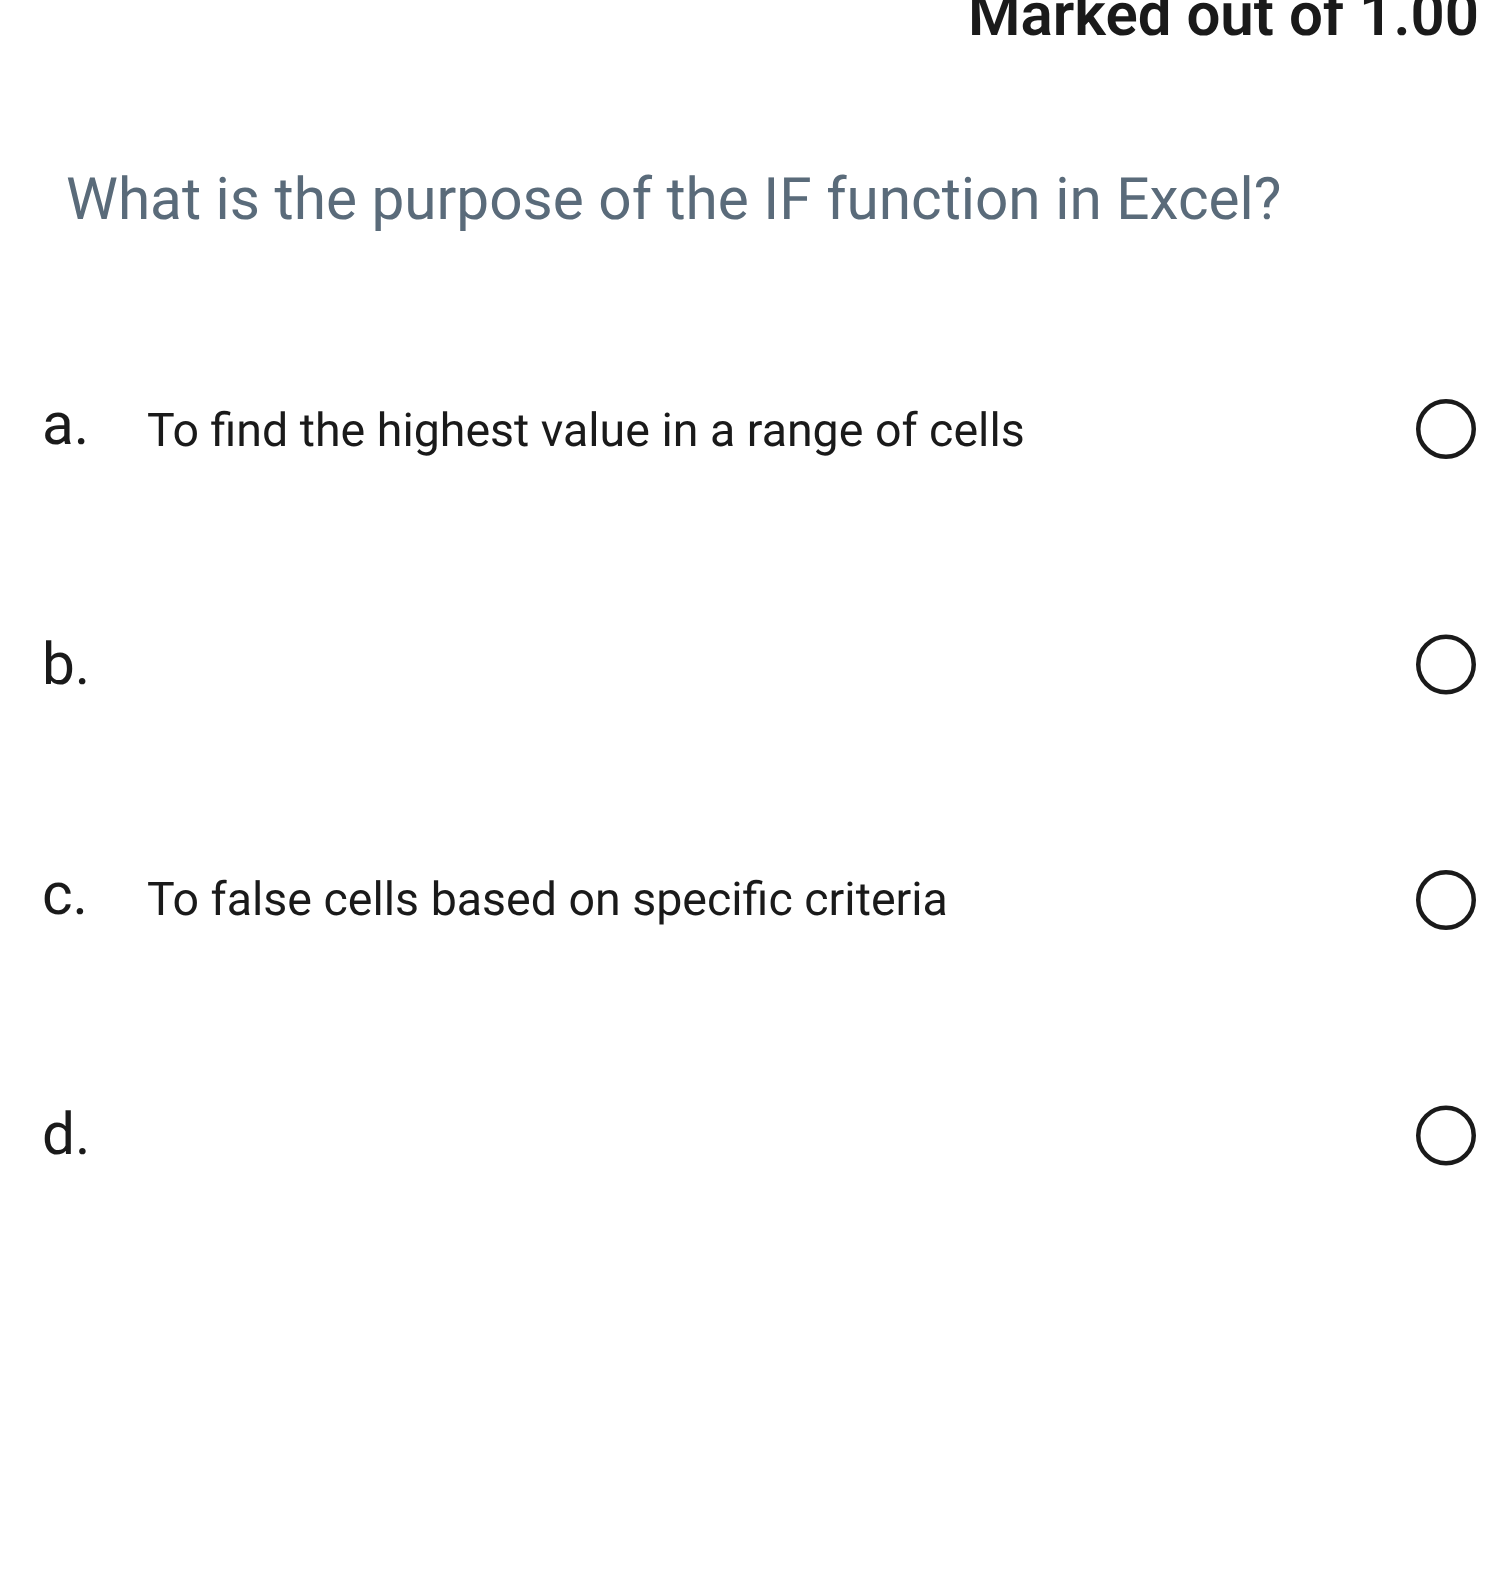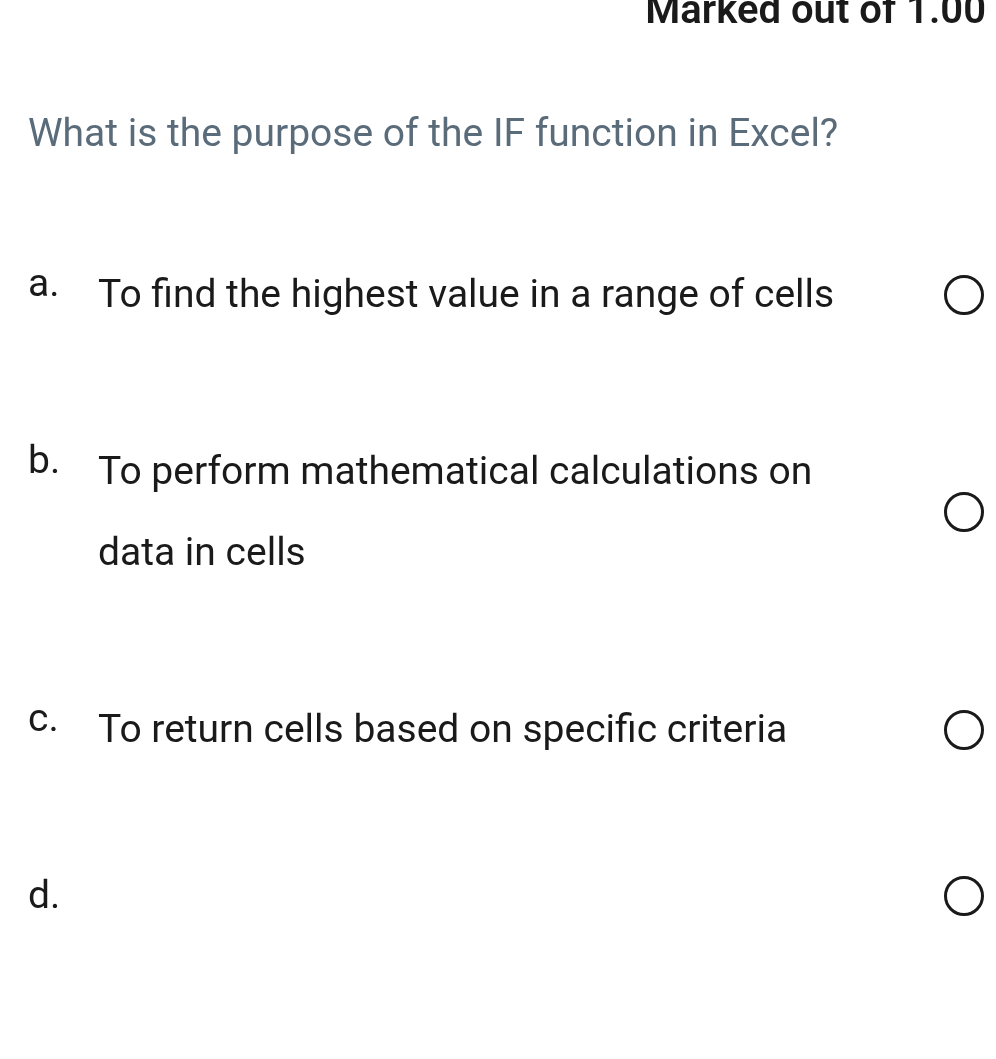--- a/index.html
+++ b/index.html
@@ -22,21 +22,21 @@
       font-size: 40px;
       font-weight: 600;
       color: #1a1a1a;
       line-height: 1;
       margin-top: -10px;
     }
     .question-text {
       color: #5a6b7a;
       font-size: 39px;
       font-weight: 400;
-      padding: 0 28px;
+      padding: 0 44px;
       margin-top: 78px;
       line-height: 1.3;
     }
     .options {
       margin-top: 95px;
       padding: 0 28px;
     }
     .option-row {
       display: flex;
       align-items: center;
@@ -52,21 +52,21 @@
       flex: 1;
     }
     .option-letter {
       font-size: 39px;
       color: #1a1a1a;
       width: 70px;
       flex-shrink: 0;
       line-height: 1.5;
     }
     .option-text {
-      font-size: 39px;
+      font-size: 31px;
       color: #1a1a1a;
       line-height: 2.1;
       max-width: 790px;
     }
     .radio {
       width: 40px;
       height: 40px;
       border: 3px solid #1a1a1a;
       border-radius: 50%;
       flex-shrink: 0;
@@ -91,29 +91,28 @@
     <div class="option-content">
       <div class="option-letter">a.</div>
       <div class="option-text">To find the highest value in a range of cells</div>
     </div>
     <div class="radio"></div>
   </div>
 
   <div class="option-row">
     <div class="option-content">
       <div class="option-letter">b.</div>
-      <div class="option-text">To perform mathematical calculations on data in cells</div>
     </div>
     <div class="radio"></div>
   </div>
 
   <div class="option-row">
     <div class="option-content">
       <div class="option-letter">c.</div>
-      <div class="option-text">To return cells based on specific criteria</div>
+      <div class="option-text">To false cells based on specific criteria</div>
     </div>
     <div class="radio"></div>
   </div>
 
   <div class="option-row">
     <div class="option-content">
       <div class="option-letter">d.</div>
     </div>
     <div class="radio"></div>
   </div>

